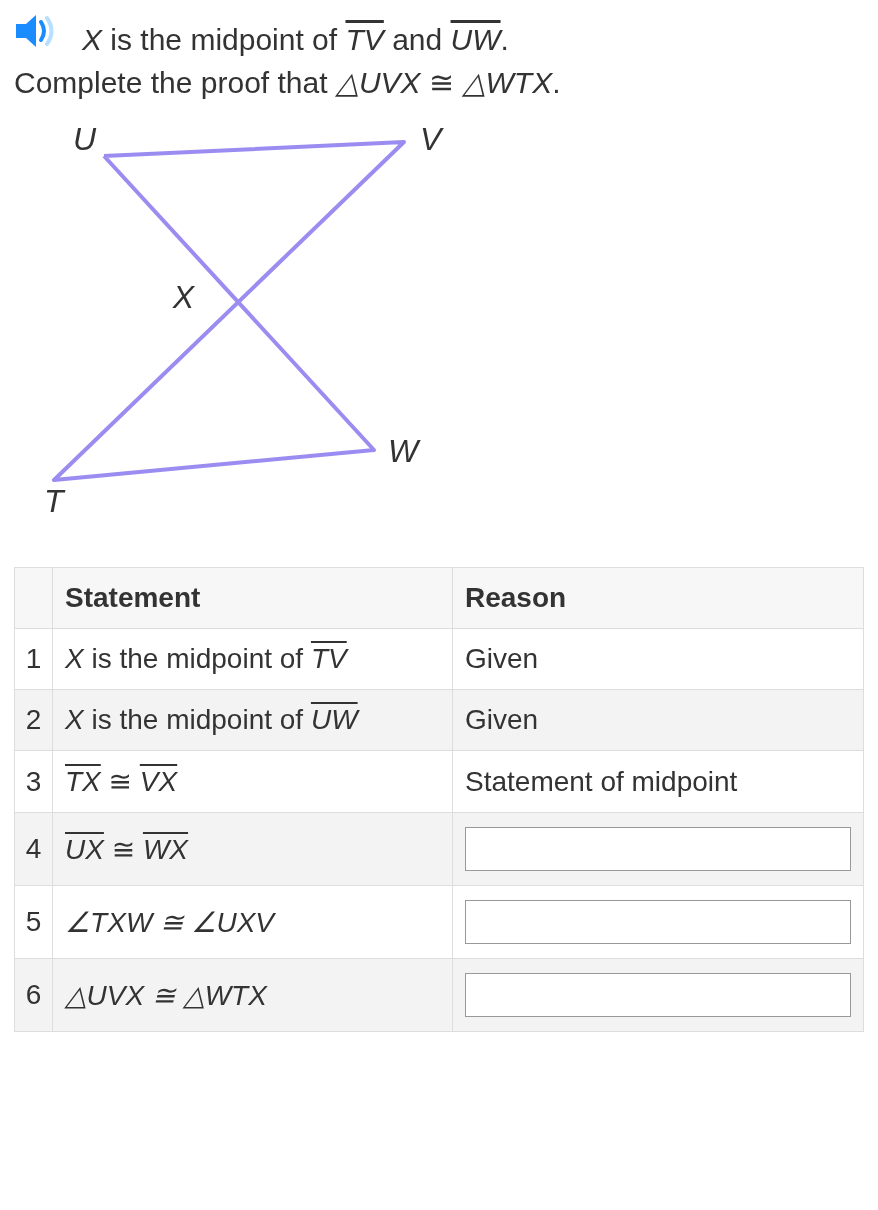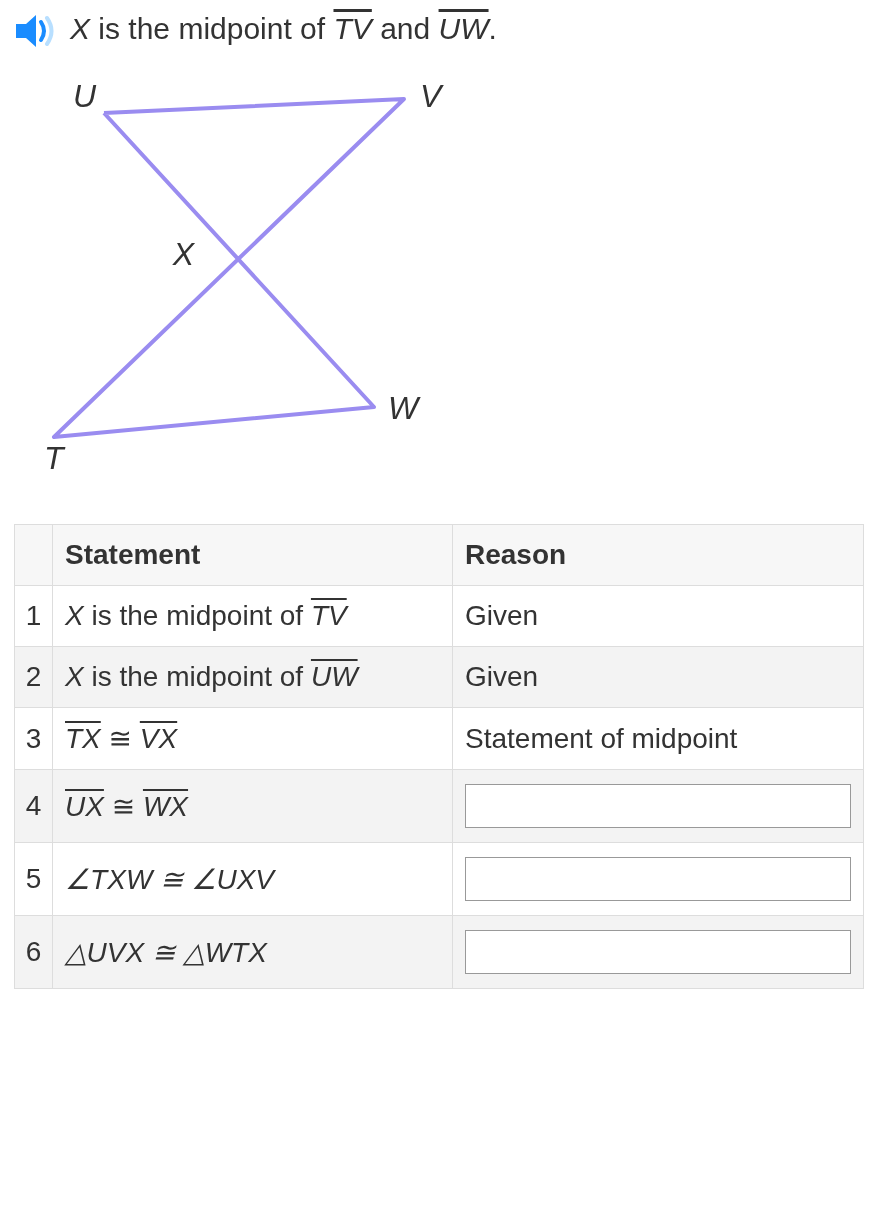--- a/index.html
+++ b/index.html
@@ -5,21 +5,21 @@
   * { box-sizing: border-box; margin: 0; padding: 0; }
   body {
     font-family: Arial, Helvetica, sans-serif;
     background: #ffffff;
     width: 878px;
     padding: 12px 14px;
     color: #333333;
     font-size: 30px;
   }
   .prompt-area { margin-bottom: 18px; }
-  .line1 { display: flex; align-items: flex-start; gap: 12px; margin-bottom: 8px; }
+  .line1 { display: flex; align-items: flex-end; gap: 24px; margin-bottom: 8px; }
   .speaker-icon { flex: 0 0 auto; }
   .italic { font-style: italic; }
   .overline { text-decoration: overline; }
   .diagram-wrap { margin: 20px 0 40px 30px; }
   table {
     border-collapse: collapse;
     width: 100%;
     font-size: 28px;
     color: #333333;
   }
@@ -48,20 +48,23 @@
     <span class="speaker-icon">
       <svg width="44" height="38" viewBox="0 0 44 38">
         <polygon points="2,12 12,12 22,3 22,35 12,26 2,26" fill="#1a8cff"></polygon>
         <path d="M27 10 Q33 19 27 28" stroke="#1a8cff" stroke-width="4" fill="none" stroke-linecap="round"></path>
         <path d="M33 6 Q42 19 33 32" stroke="#b8dfff" stroke-width="4" fill="none" stroke-linecap="round"></path>
       </svg>
     </span>
     <span>
       <span class="italic">X</span><span> is the midpoint of </span><span class="italic overline">TV</span><span> and </span><span class="italic overline">UW</span><span>.</span>
     </span>
+  </div>
+  <div>
+    <span>Complete the proof that </span><span class="italic">△UVX</span><span> ≅ </span><span class="italic">△WTX</span><span>.</span>
   </div>
 </div>
 
 <div class="diagram-wrap">
   <svg width="420" height="400" viewBox="0 0 420 400">
 
     <polyline points="60,36 360,22 10,360 330,330 60,36" fill="none" stroke="#9a8cf0" stroke-width="4" stroke-linejoin="round"></polyline>
     <text x="52" y="30" font-size="32" font-style="italic" fill="#333" text-anchor="end"><tspan>U</tspan></text>
     <text x="376" y="30" font-size="32" font-style="italic" fill="#333"><tspan>V</tspan></text>
     <text x="150" y="188" font-size="32" font-style="italic" fill="#333" text-anchor="end"><tspan>X</tspan></text>

